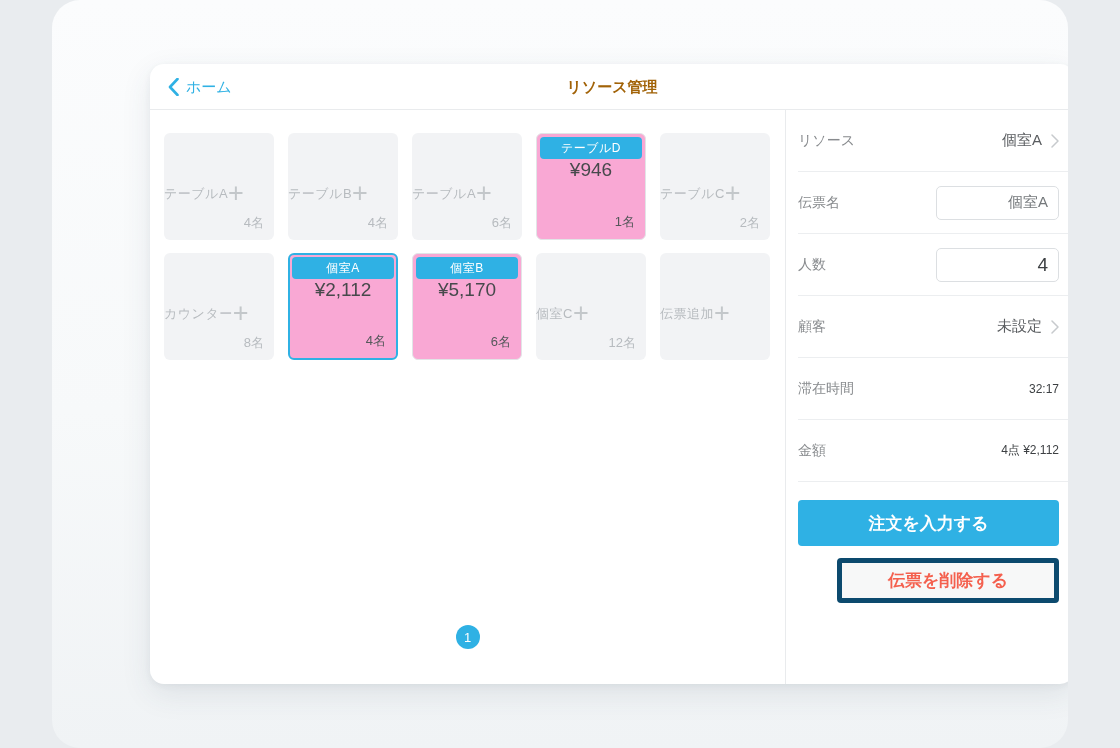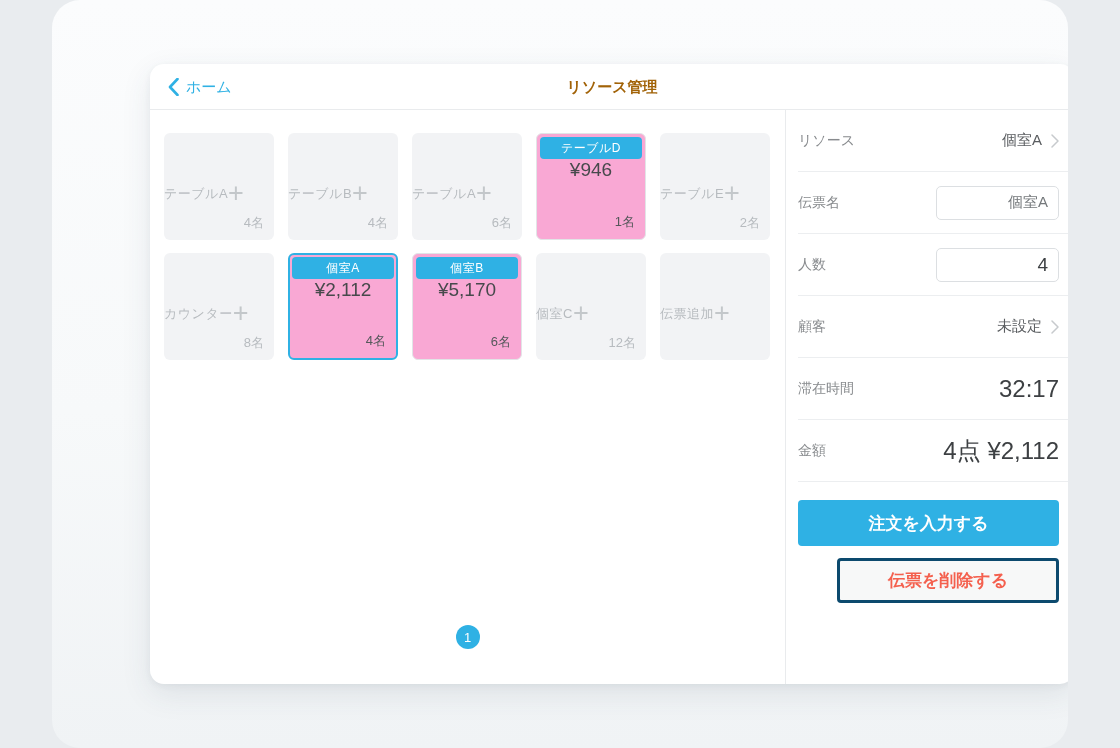--- a/index.html
+++ b/index.html
@@ -66,32 +66,32 @@
   .drow .lbl { font-size:14px; color:#888b8e; }
   .drow.nav { cursor:pointer; }
   .drow .val { font-size:15px; color:#5a5d60; display:flex; align-items:center; gap:9px; }
   .chev { display:flex; align-items:center; color:#c7cacd; }
   .box {
     width:123px; height:34px; border:1px solid #dcdfe2; border-radius:5px;
     text-align:right; padding:0 10px; font-size:15px; color:#74787b; background:#fff;
     outline:none; font-family:inherit;
   }
   .box.num { font-size:19px; color:#3d4043; }
-  .static-val { font-size:24px; color:#3d4043; }
+  .static-val { font-size:12px; color:#3d4043; }
   .drow.memo { justify-content:flex-start; }
   .memo-input {
     border:none; outline:none; width:100%; font-size:14px; color:#5a5d60;
     background:transparent; font-family:inherit;
   }
   .memo-input::placeholder { color:#c3c7ca; }
   
   .buttons { padding:18px 15px 0 12px; display:flex; flex-direction:column; gap:12px; }
   .btn { height:46px; border-radius:4px; font-size:17px; font-weight:bold; cursor:pointer; font-family:inherit; }
   .btn-primary { background:#2fb1e4; color:#fff; border:none; }
-  .btn-danger { height:45px; background:#f7f8f8; color:#f4604e; border:3px solid #0c4a6e;margin-left:39px; }
+  .btn-danger { height:45px; background:#f7f8f8; color:#f4604e; border:5px solid #0c4a6e;margin-left:39px; }
 </style>
 </head>
 <body>
 
 <div class="page">
   <div class="main-card">
 
     <div class="titlebar">
       <div class="back">
         <span class="chev" style="color:#2fb1e4">
@@ -121,21 +121,21 @@
               <div class="label">テーブルA</div>
               <div class="plus">+</div>
               <div class="cap">6名</div>
             </div>
             <div class="rcard occupied">
               <div class="hdr">テーブルD</div>
               <div class="price">¥946</div>
               <div class="cap">1名</div>
             </div>
             <div class="rcard empty">
-              <div class="label">テーブルE</div>
+              <div class="label">テーブルC</div>
               <div class="plus">+</div>
               <div class="cap">2名</div>
             </div>
             <div class="rcard empty">
               <div class="label">カウンター</div>
               <div class="plus">+</div>
               <div class="cap">8名</div>
             </div>
             <div class="rcard selected">
               <div class="hdr">個室A</div>

